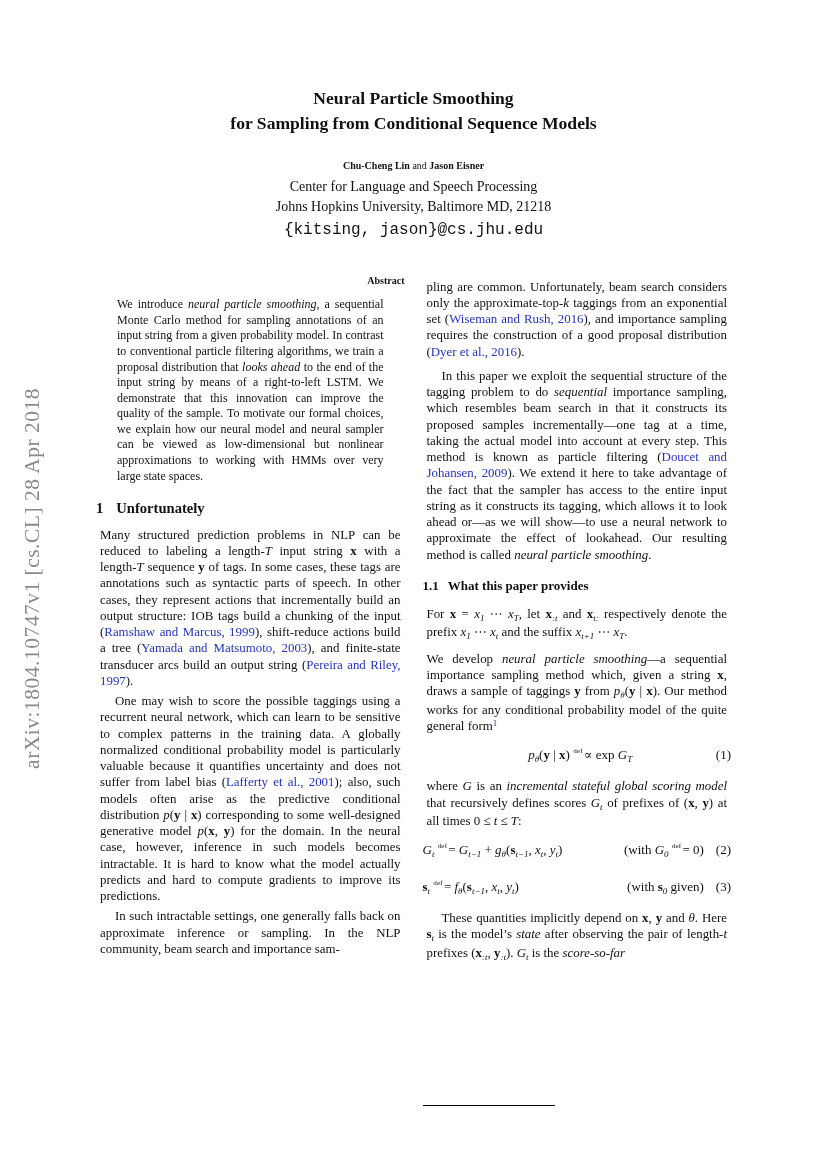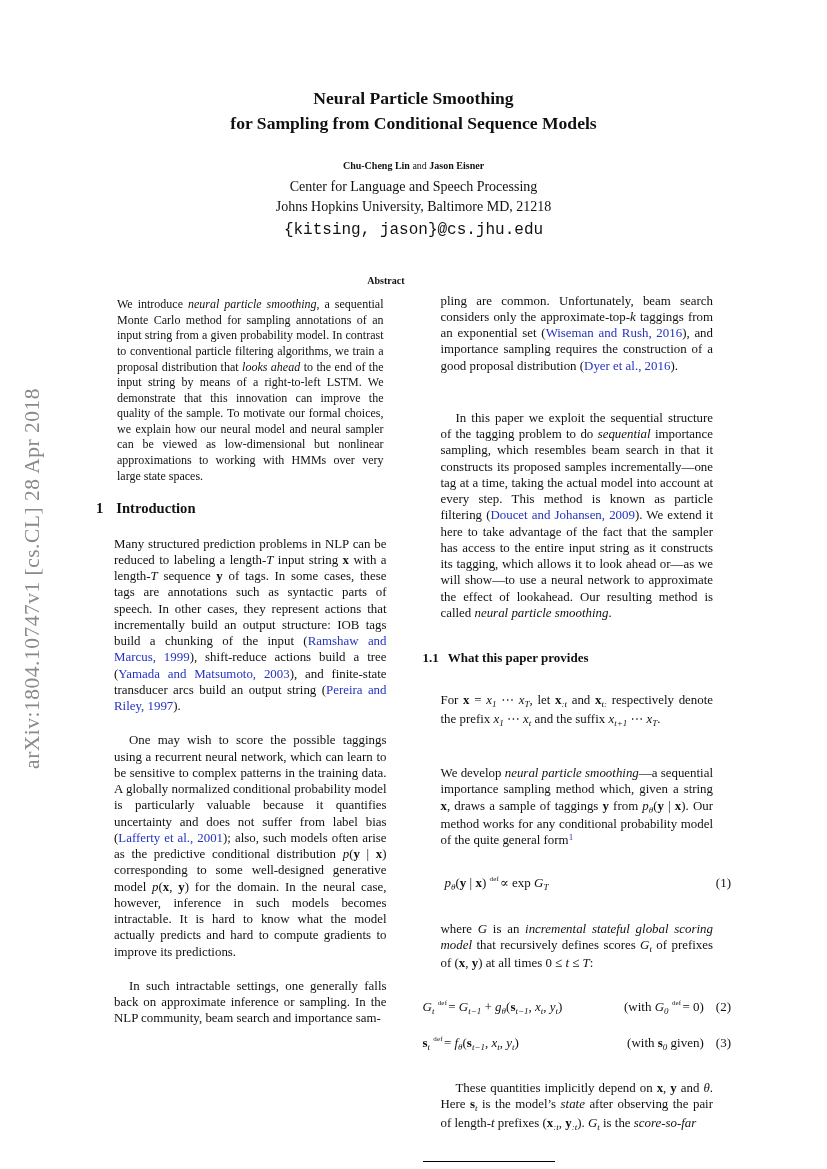--- a/index.html
+++ b/index.html
@@ -88,21 +88,21 @@
   }
   .sec-head .sec-label { margin-left: 13px; }
   .subsec-head {
     font-size: 13px;
     font-weight: bold;
     text-align: left;
     margin: 11px 0 8px 0;
   }
   .subsec-head .sec-label { margin-left: 9px; }
 
-  .para { margin: 18px; }
+  .para { margin: 4px; }
   .para.indent { text-indent: 15px; }
 
   
   .seg-n { }
   .seg-i { font-style: italic; }
   .seg-b { font-weight: bold; }
   .seg-m { font-style: italic; }
   .seg-sub { font-style: italic; font-size: 9px; vertical-align: -3px; }
   .seg-sup { font-size: 9px; vertical-align: 4px; }
   .seg-link { color: var(--link-color); }
@@ -111,21 +111,21 @@
   .seg-sc { font-size: 87%; letter-spacing: 0.3px; }
 
   
   .equation {
     display: flex;
     align-items: baseline;
     margin: 9px 0;
     font-size: 13px;
     text-align: left;
   }
-  .eq--center .eq-body { flex: 1; padding-left: 22px; }
+  .eq--center .eq-body { flex: 1; text-align: center; padding-left: 22px; }
   .eq--left .eq-with { margin-left: auto; margin-right: 12px; }
   .eq--left .eq-num { margin-left: 0; }
   .eq--center .eq-num { margin-left: auto; }
 
   
   .footnote { margin-top: auto; padding-top: 10px; }
   .footnote-rule {
     width: 132px;
     border-top: 1px solid #000;
     margin-bottom: 5px;
@@ -156,21 +156,21 @@
 
   <div class="columns">
 
     <div class="col col-left">
       <section>
         <h2 class="abs-head">Abstract</h2>
         <p class="abs-body"><span class="seg-n">We introduce </span><span class="seg-i">neural particle smoothing</span><span class="seg-n">, a sequential Monte Carlo method for sampling annotations of an input string from a given probability model. In contrast to conventional particle filtering algorithms, we train a proposal distribution that </span><span class="seg-i">looks ahead</span><span class="seg-n"> to the end of the input string by means of a right-to-left LSTM. We demonstrate that this innovation can improve the quality of the sample. To motivate our formal choices, we explain how our neural model and neural sampler can be viewed as low-dimensional but nonlinear approximations to working with HMMs over very large state spaces.</span></p>
       </section>
 
       <h2 class="sec-head">
-        <span>1</span><span class="sec-label">Introduction</span>
+        <span>1</span><span class="sec-label">Unfortunately</span>
       </h2>
 
       <p class="para"><span class="seg-n">Many structured prediction problems in NLP can be reduced to labeling a length-</span><span class="seg-m">T</span><span class="seg-n"> input string </span><span class="seg-b">x</span><span class="seg-n"> with a length-</span><span class="seg-m">T</span><span class="seg-n"> sequence </span><span class="seg-b">y</span><span class="seg-n"> of tags. In some cases, these tags are annotations such as syntactic parts of speech. In other cases, they represent actions that incrementally build an output structure: IOB tags build a chunking of the input (</span><span class="seg-link">Ramshaw and Marcus, 1999</span><span class="seg-n">), shift-reduce actions build a tree (</span><span class="seg-link">Yamada and Matsumoto, 2003</span><span class="seg-n">), and finite-state transducer arcs build an output string (</span><span class="seg-link">Pereira and Riley, 1997</span><span class="seg-n">).</span></p>
       <p class="para indent"><span class="seg-n">One may wish to score the possible taggings using a recurrent neural network, which can learn to be sensitive to complex patterns in the training data. A globally normalized conditional probability model is particularly valuable because it quantifies uncertainty and does not suffer from label bias (</span><span class="seg-link">Lafferty et al., 2001</span><span class="seg-n">); also, such models often arise as the predictive conditional distribution </span><span class="seg-m">p</span><span class="seg-n">(</span><span class="seg-b">y</span><span class="seg-n"> | </span><span class="seg-b">x</span><span class="seg-n">) corresponding to some well-designed generative model </span><span class="seg-m">p</span><span class="seg-n">(</span><span class="seg-b">x</span><span class="seg-n">, </span><span class="seg-b">y</span><span class="seg-n">) for the domain. In the neural case, however, inference in such models becomes intractable. It is hard to know what the model actually predicts and hard to compute gradients to improve its predictions.</span></p>
       <p class="para indent"><span class="seg-n">In such intractable settings, one generally falls back on approximate inference or sampling. In the NLP community, beam search and importance sam-</span></p>
     </div>
 
     <div class="col col-right">
       <p class="para"><span class="seg-n">pling are common. Unfortunately, beam search considers only the approximate-top-</span><span class="seg-m">k</span><span class="seg-n"> taggings from an exponential set (</span><span class="seg-link">Wiseman and Rush, 2016</span><span class="seg-n">), and importance sampling requires the construction of a good proposal distribution (</span><span class="seg-link">Dyer et al., 2016</span><span class="seg-n">).</span></p>
       <p class="para indent"><span class="seg-n">In this paper we exploit the sequential structure of the tagging problem to do </span><span class="seg-i">sequential</span><span class="seg-n"> importance sampling, which resembles beam search in that it constructs its proposed samples incrementally—one tag at a time, taking the actual model into account at every step. This method is known as particle filtering (</span><span class="seg-link">Doucet and Johansen, 2009</span><span class="seg-n">). We extend it here to take advantage of the fact that the sampler has access to the entire input string as it constructs its tagging, which allows it to look ahead or—as we will show—to use a neural network to approximate the effect of lookahead. Our resulting method is called </span><span class="seg-i">neural particle smoothing</span><span class="seg-n">.</span></p>

